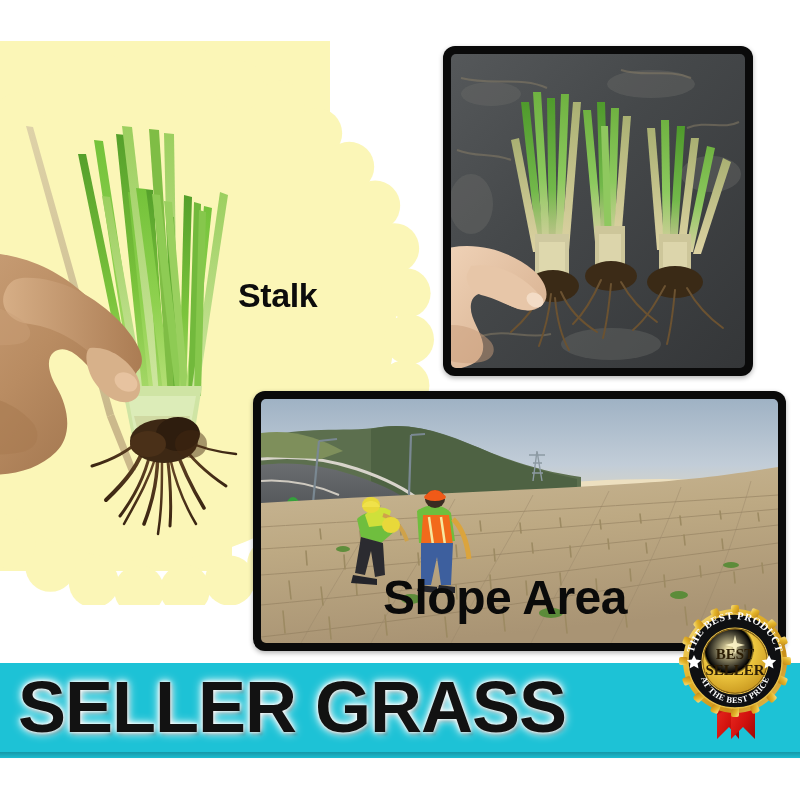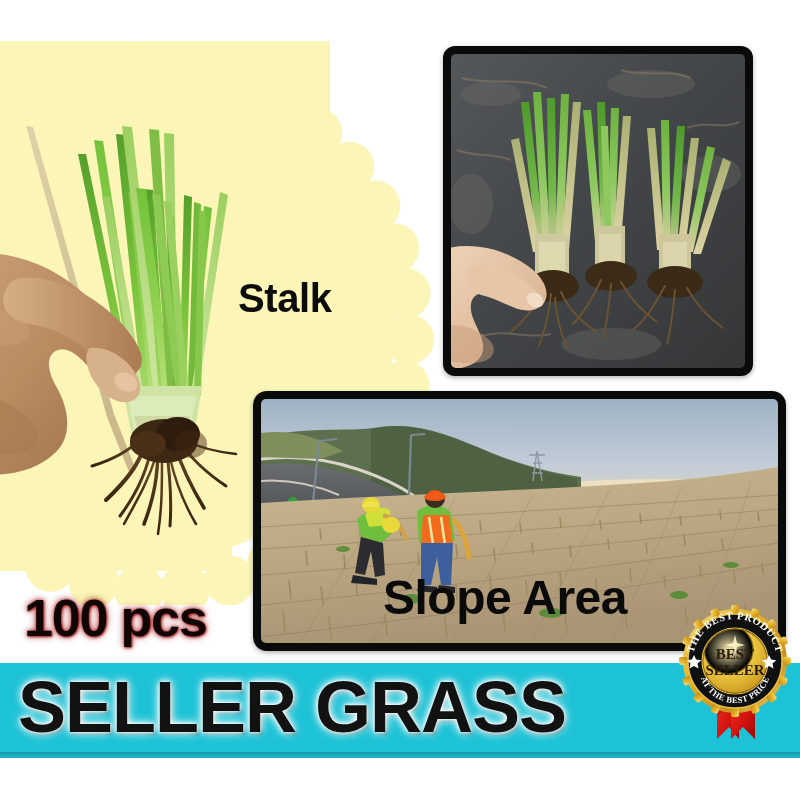--- a/index.html
+++ b/index.html
@@ -51,21 +51,21 @@
     top: 96px;
     width: 330px;
     height: 470px;
   }
   .hero-photo svg { display: block; width: 100%; height: 100%; }
 
   .stalk-label {
     position: absolute;
     left: 238px;
     top: 278px;
-    font-size: 40px;
+    font-size: 34px;
     font-weight: bold;
     color: #0c0c0c;
     letter-spacing: -0.4px;
     line-height: 1;
   }
 
   
   .photo-frame {
     position: absolute;
     background: #0a0a0a;
@@ -77,21 +77,21 @@
   .photo-frame .inner {
     width: 100%;
     height: 100%;
     border-radius: 5px;
     overflow: hidden;
     position: relative;
   }
   .photo-frame svg { display: block; width: 100%; height: 100%; }
 
   #photo-slips { left: 443px; top: 46px; width: 310px; height: 330px; }
-  #photo-slope { left: 253px; top: 391px; width: 533px; height: 260px; border-radius: 14px; }
+  #photo-slope { left: 253px; top: 391px; width: 533px; height: 260px; }
 
   .slope-label {
     position: absolute;
     left: 130px;
     top: 183px;
     font-size: 48px;
     font-weight: bold;
     color: #0a0a0a;
     letter-spacing: -0.5px;
     line-height: 1;
@@ -569,21 +569,20 @@
           <path d="M160 144 L192 144 L190 186 L180 186 L176 158 L170 186 L160 186 Z" fill="#3d5f9e"></path>
           <path d="M192 120 C200 128 206 142 208 160" stroke="#dba43c" stroke-width="5" fill="none"></path>
           <path d="M158 186 L176 188 L176 194 L156 192 Z" fill="#23242a"></path>
           <path d="M178 186 L194 188 L194 194 L176 194 Z" fill="#23242a"></path>
         </g>
       </svg>
     </div>
     <div class="slope-label">Slope Area</div>
   </div>
 
-  <div class="qty-label">100 pcs</div>
 
   <div class="banner"></div>
   <div class="banner-shadow"></div>
   <div class="banner-title">SELLER GRASS</div>
 
   <div class="badge">
     <svg viewBox="0 0 112 140" xmlns="http://www.w3.org/2000/svg">
       <defs>
         <linearGradient id="goldg" x1="0" y1="0" x2="1" y2="1">
           <stop offset="0%" stop-color="#f7e089"></stop>

